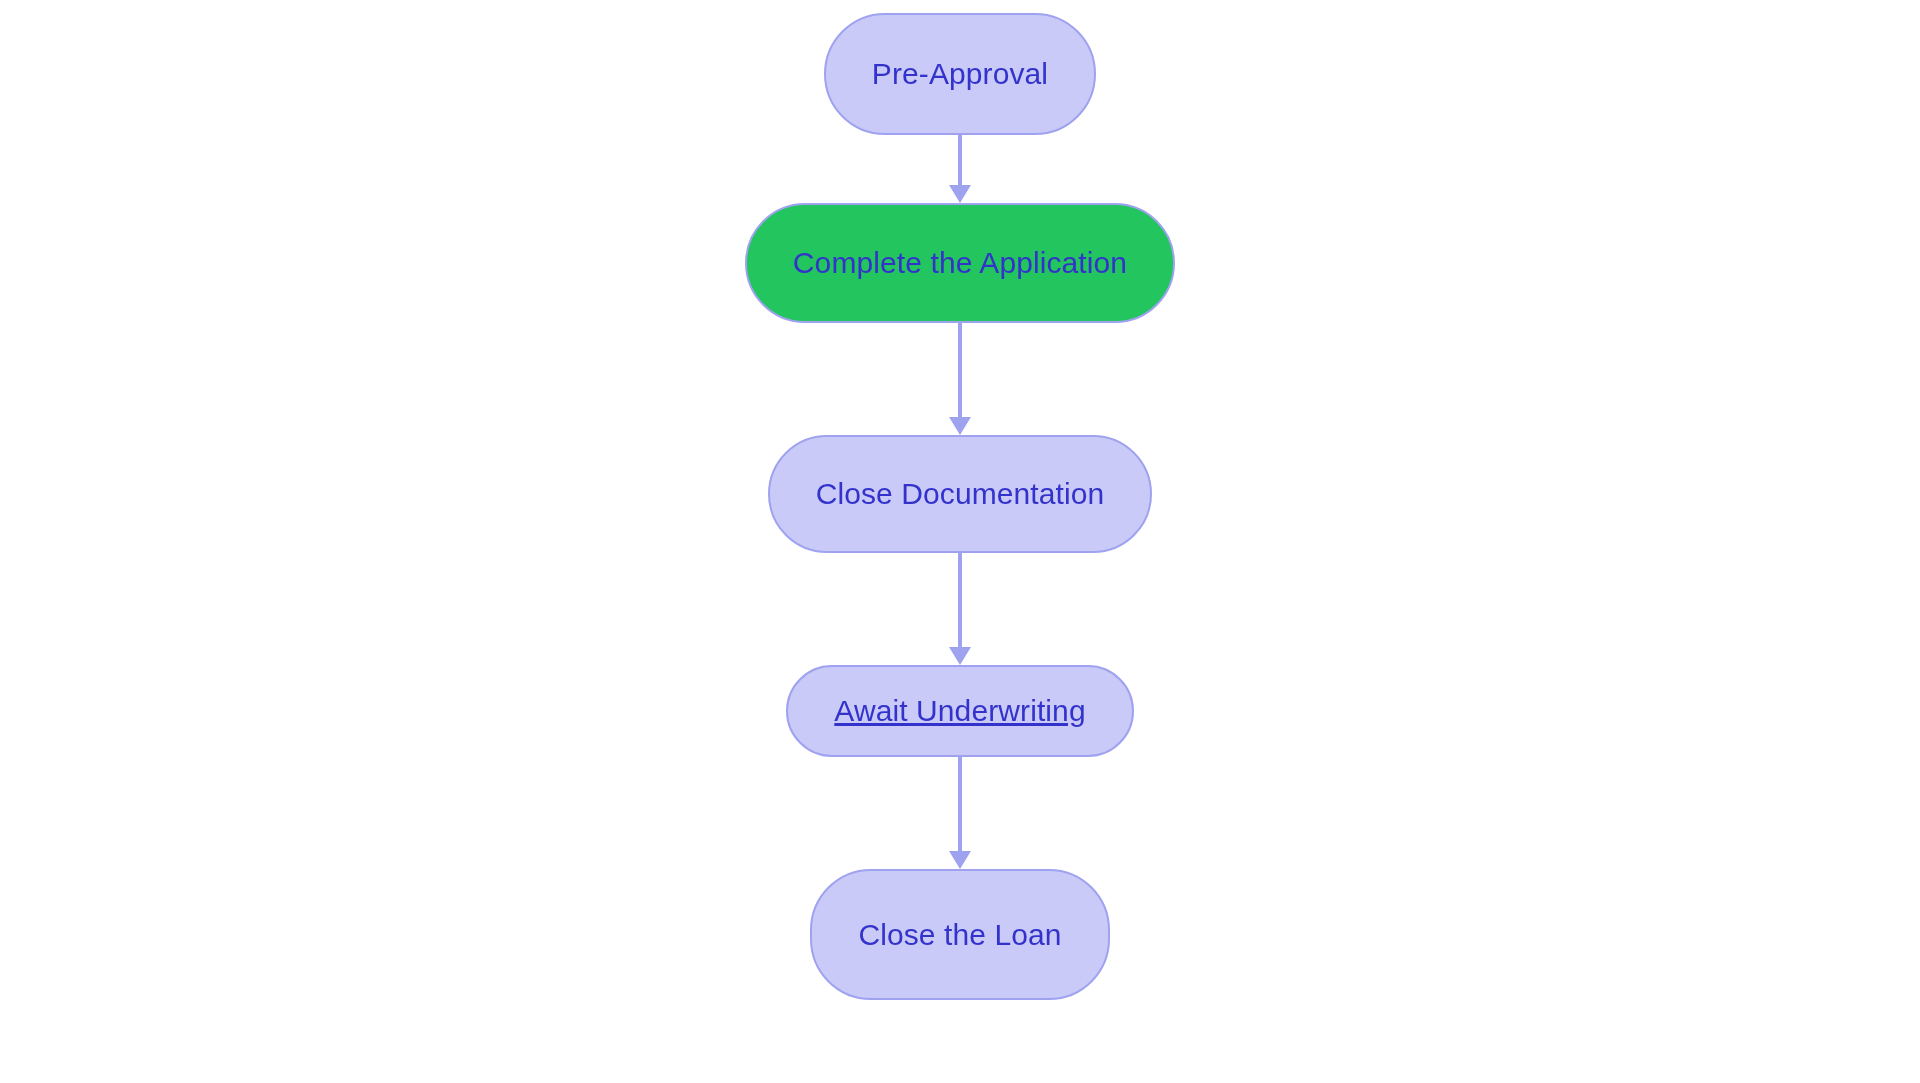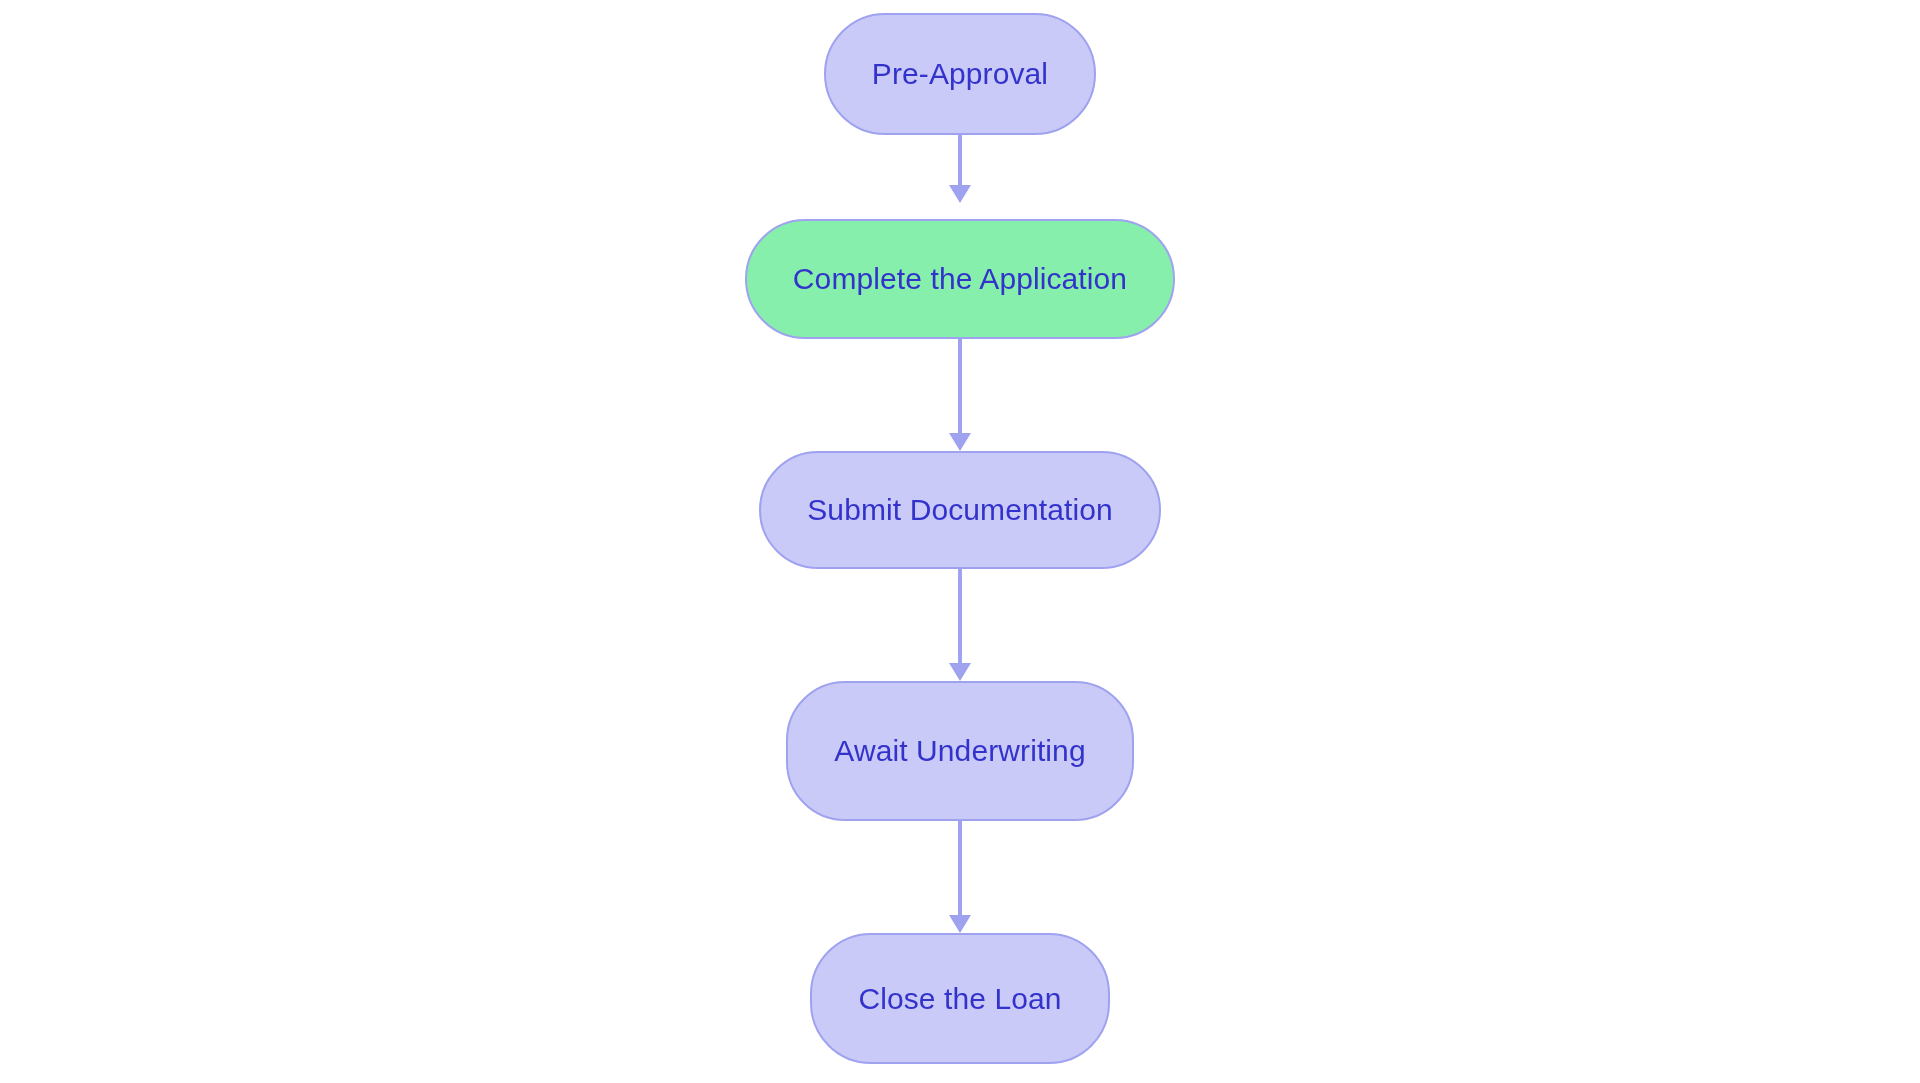--- a/index.html
+++ b/index.html
@@ -53,21 +53,21 @@
     height: 122px;
   }
   .node-label {
     display: block;
     pointer-events: none;
   }
 
   .node.n0 { height: 122px; border-radius: 61px; }
   .node.n1 { height: 120px; border-radius: 60px; }
   .node.n2 { height: 118px; border-radius: 59px; }
-  .node.n3 { height: 140px; border-radius: 59px; }
+  .node.n3 { height: 92px; border-radius: 59px; text-decoration: underline; }
   .node.n4 { height: 131px; border-radius: 61px; }
 
   
   .connector {
     position: relative;
     width: 24px;
     display: flex;
     flex-direction: column;
     align-items: center;
     justify-content: flex-start;
@@ -103,31 +103,31 @@
 
     <div class="node n0" style="background: rgb(201, 202, 248); border-color: rgb(159, 162, 239); color: rgb(51, 51, 204);">
       <span class="node-label">Pre-Approval</span>
     </div>
 
     <div class="connector c0">
       <div class="line" style="background: rgb(159, 162, 239);"></div>
       <div class="arrowhead" style="border-top-color: rgb(159, 162, 239);"></div>
     </div>
 
-    <div class="node n1" style="background: #86efac; border-color: rgb(159, 162, 239); color: rgb(51, 51, 204); margin-top: 16px;">
+    <div class="node n1" style="background: #22c55e; border-color: rgb(159, 162, 239); color: rgb(51, 51, 204);">
       <span class="node-label">Complete the Application</span>
     </div>
 
     <div class="connector c1">
       <div class="line" style="background: rgb(159, 162, 239);"></div>
       <div class="arrowhead" style="border-top-color: rgb(159, 162, 239);"></div>
     </div>
 
     <div class="node n2" style="background: rgb(201, 202, 248); border-color: rgb(159, 162, 239); color: rgb(51, 51, 204);">
-      <span class="node-label">Submit Documentation</span>
+      <span class="node-label">Close Documentation</span>
     </div>
 
     <div class="connector c2">
       <div class="line" style="background: rgb(159, 162, 239);"></div>
       <div class="arrowhead" style="border-top-color: rgb(159, 162, 239);"></div>
     </div>
 
     <div class="node n3" style="background: rgb(201, 202, 248); border-color: rgb(159, 162, 239); color: rgb(51, 51, 204);">
       <span class="node-label">Await Underwriting</span>
     </div>

